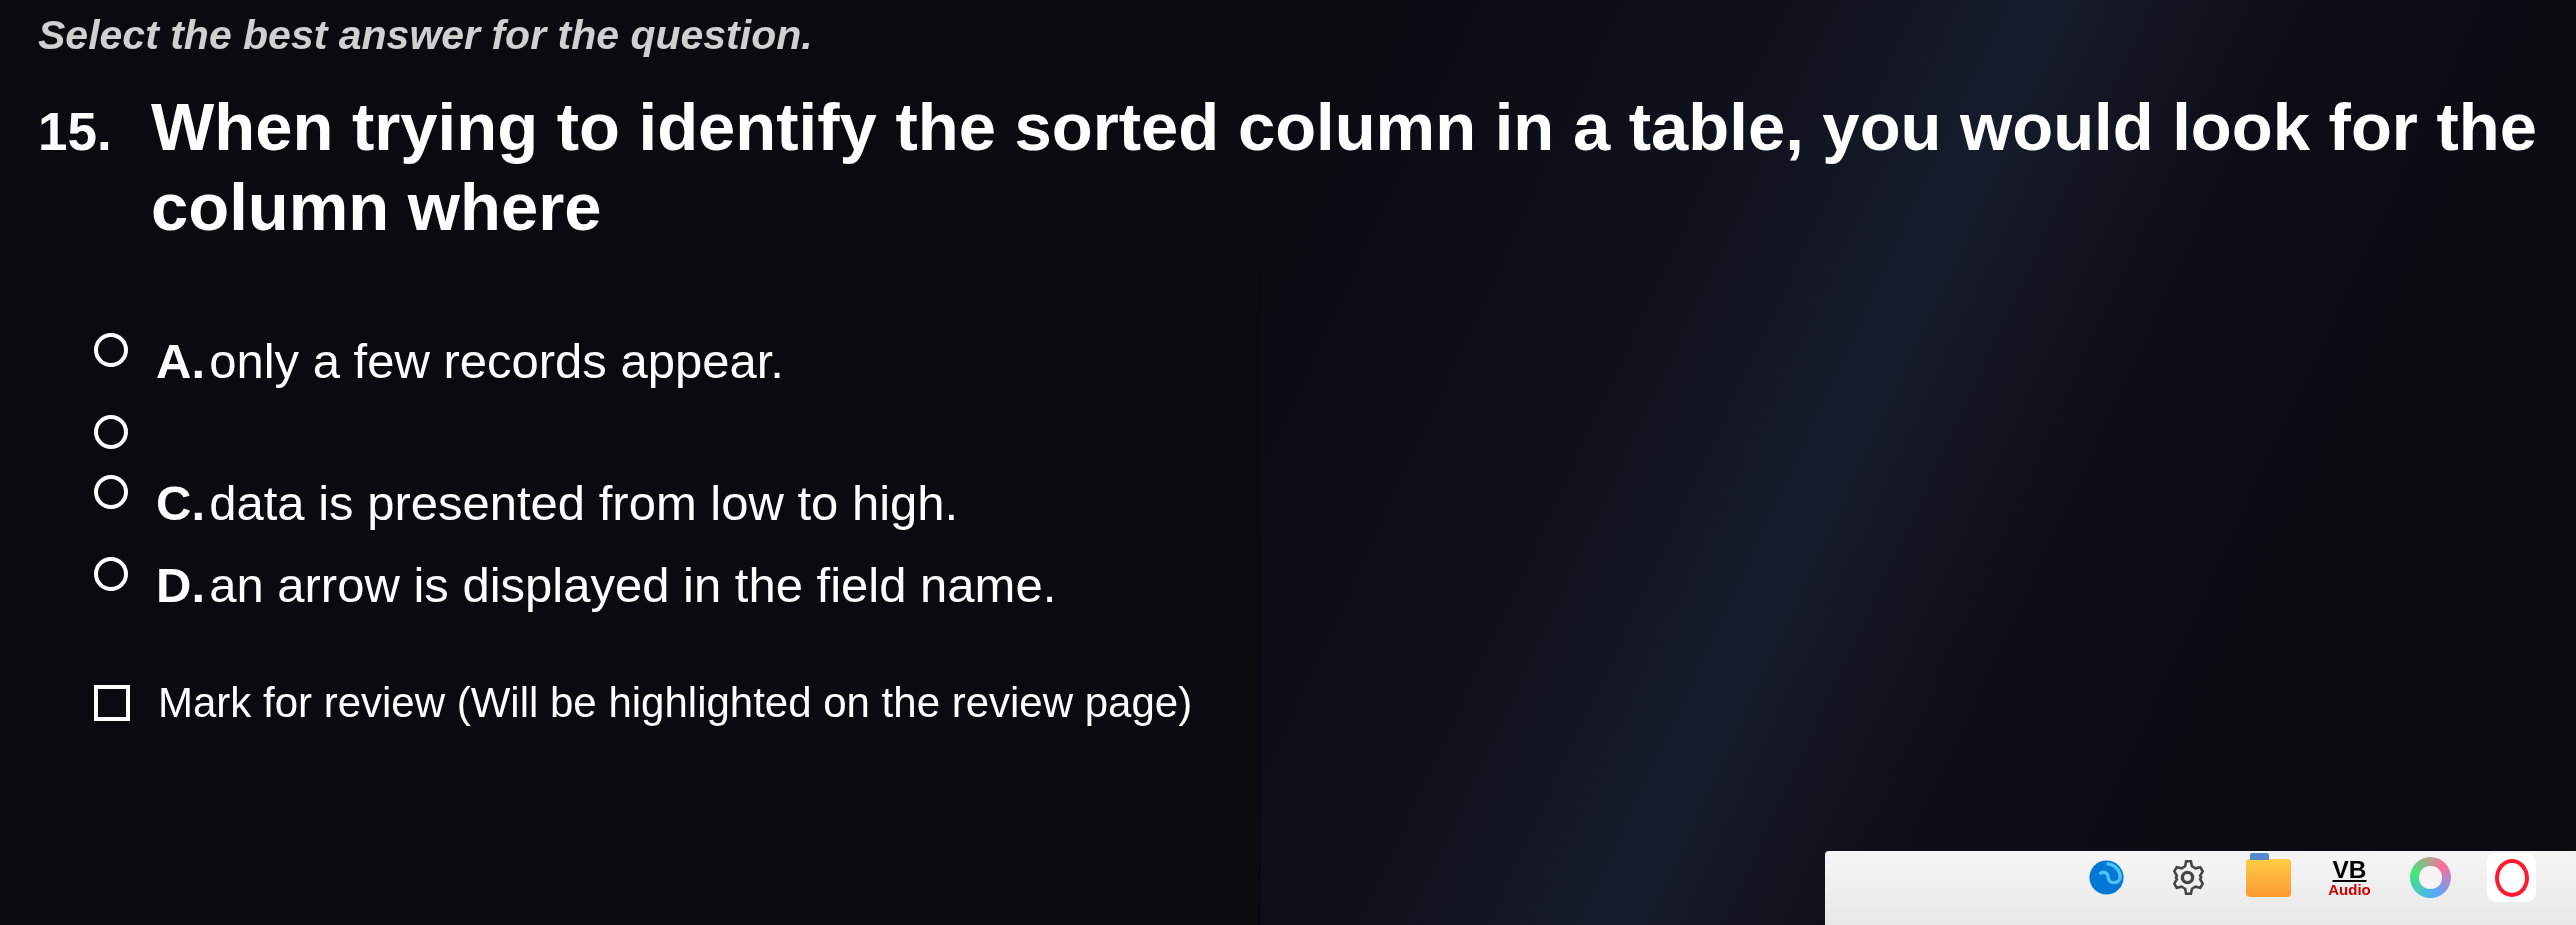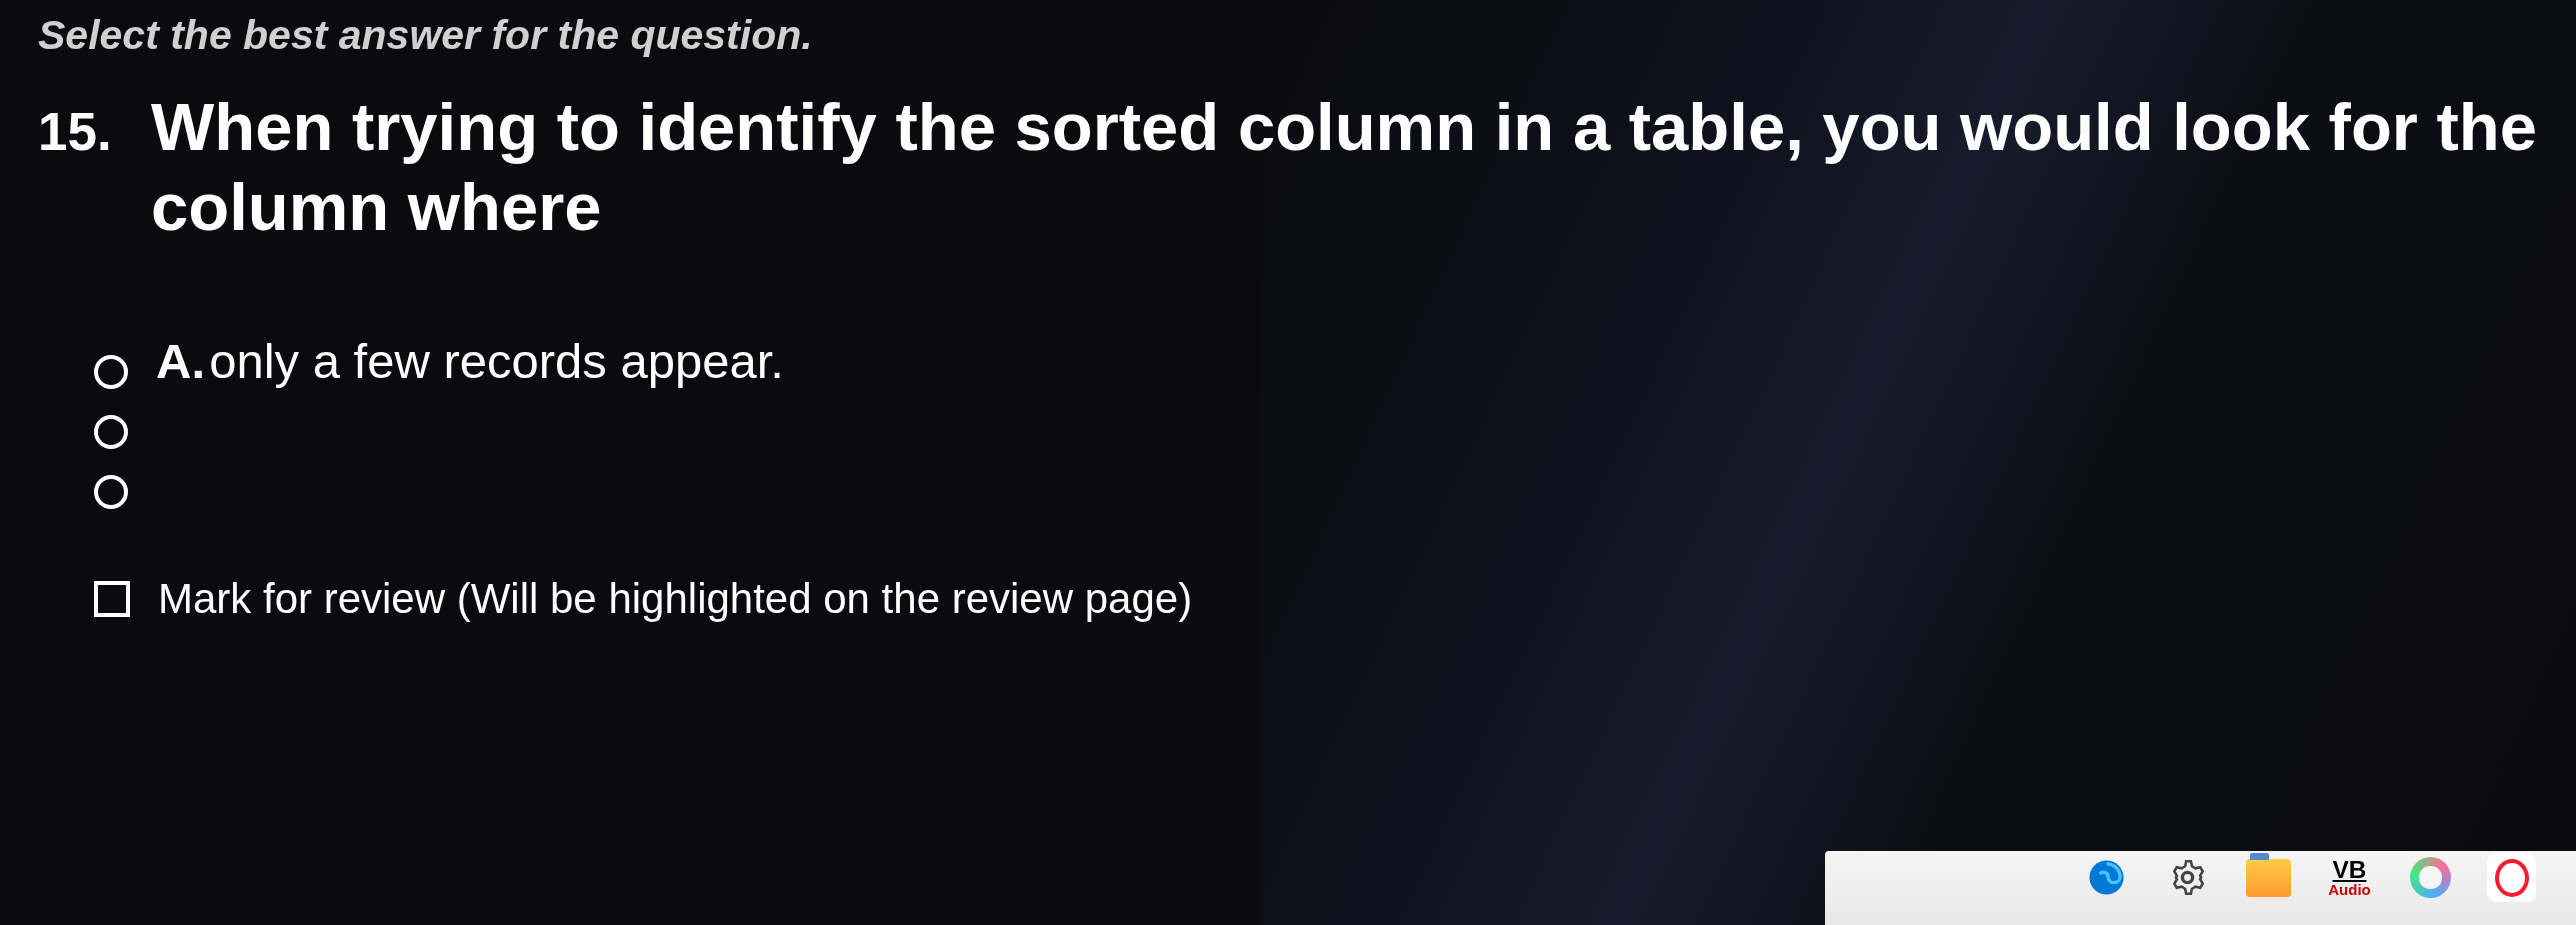--- a/index.html
+++ b/index.html
@@ -57,21 +57,21 @@
     .options {
       padding-left: 56px;
       display: flex;
       flex-direction: column;
       gap: 26px;
       margin-bottom: 66px;
     }
     
     .option {
       display: flex;
-      align-items: flex-end;
+      align-items: flex-start;
       gap: 28px;
     }
     
     .radio-circle {
       width: 34px;
       height: 34px;
       border-radius: 50%;
       border: 4.7px solid #ffffff;
       background: transparent;
       flex-shrink: 0;
@@ -251,23 +251,34 @@
       <span>
         <span class="option-label">A.</span>
         <span class="option-text">only a few records appear.</span>
       </span>
     </div>
 
     <div class="option">
       <div class="radio-circle"></div>
     </div>
 
-
     <div class="option">
       <div class="radio-circle"></div>
+      <span>
+        <span class="option-label">C.</span>
+        <span class="option-text">data is presented from low to high.</span>
+      </span>
+    </div>
+
+    <div class="option">
+      <div class="radio-circle"></div>
+      <span>
+        <span class="option-label">D.</span>
+        <span class="option-text">an arrow is displayed in the field name.</span>
+      </span>
     </div>
 
   </div>
 
   <div class="review-row">
     <div class="checkbox-square"></div>
     <span class="review-text">Mark for review (Will be highlighted on the review page)</span>
   </div>
 
 </div>

